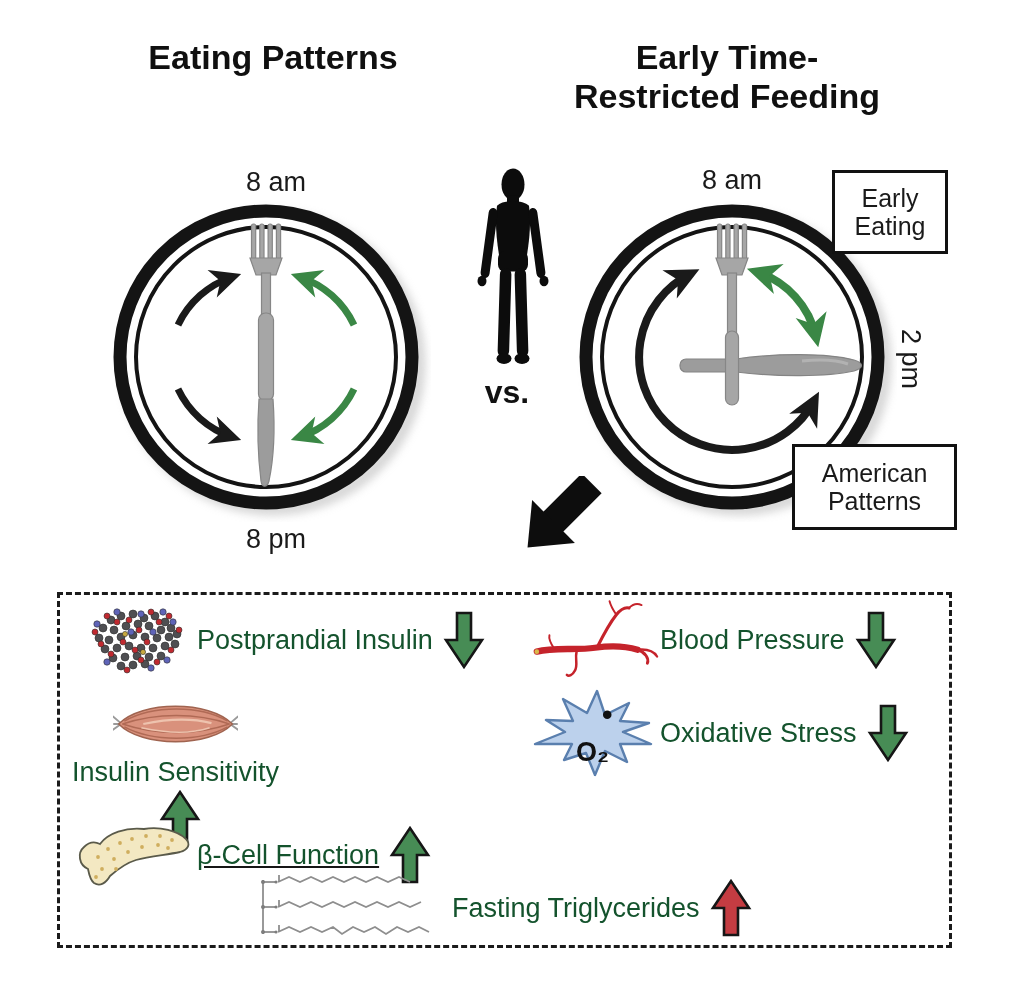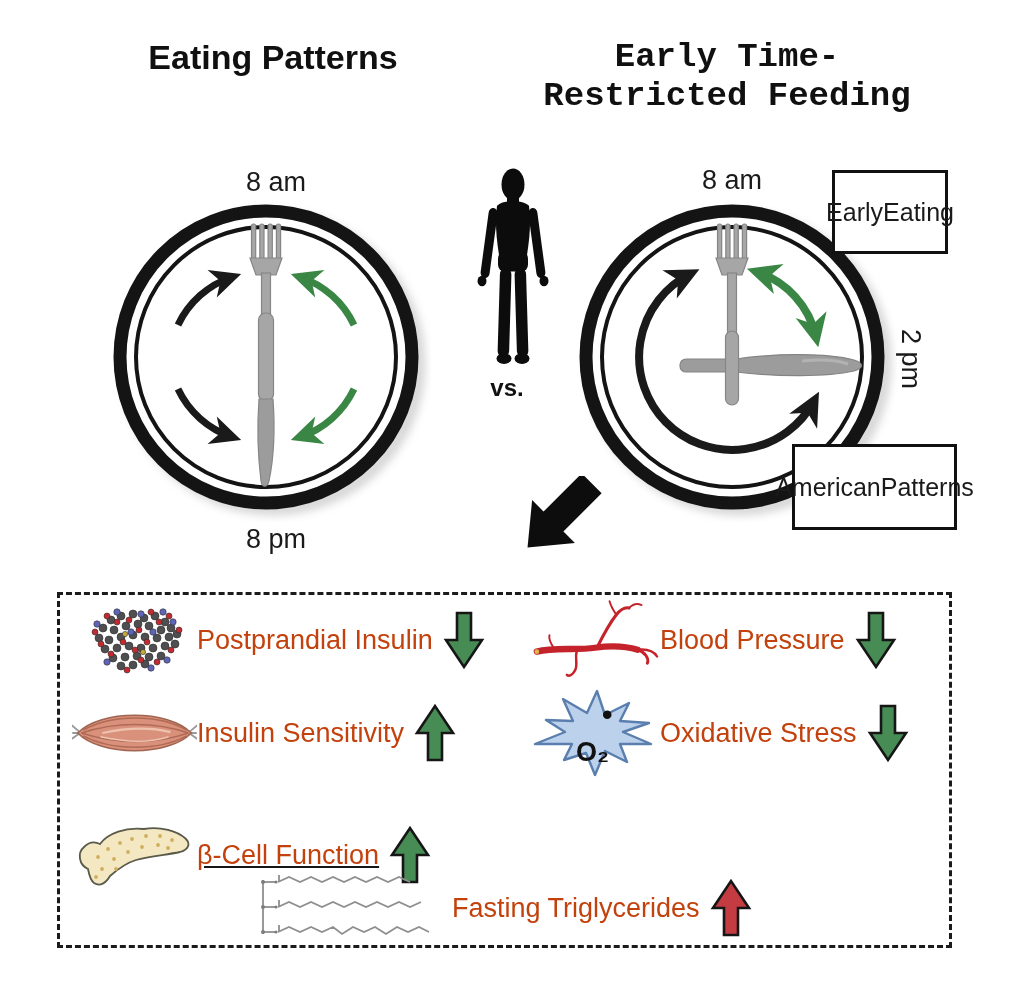--- a/index.html
+++ b/index.html
@@ -6,48 +6,48 @@
   .canvas{position:relative;width:1014px;height:988px;background:#fff;overflow:hidden;
           font-family:"Liberation Sans", sans-serif;color:#161616;}
   .abs{position:absolute;}
   .title{position:absolute;width:390px;text-align:center;font-weight:bold;
          font-size:34px;line-height:39px;color:#101010;}
   .title span{display:block;}
   .clocklabel{position:absolute;transform:translateX(-50%);font-size:27px;color:#1a1a1a;white-space:nowrap;}
   .fastlabel{position:absolute;transform:translateX(-50%);font-size:34px;color:#1a1a1a;white-space:nowrap;}
   .eatlabel{position:absolute;transform:translateX(-50%);font-size:34px;font-weight:bold;color:#2f7c38;white-space:nowrap;}
   .rot90{transform:translate(-50%,-50%) rotate(90deg);}
-  .callout{position:absolute;background:#fff;border:3px solid #111;display:flex;flex-direction:row;
+  .callout{position:absolute;background:#fff;border:3px solid #111;display:flex;flex-direction:column;
            align-items:center;justify-content:center;font-size:25px;line-height:28px;color:#1a1a1a;z-index:4;text-align:center;}
   .callout span{display:block;}
-  .vs{position:absolute;transform:translateX(-50%);font-size:24px;font-weight:bold;color:#111;}
+  .vs{position:absolute;transform:translateX(-50%);font-size:32px;font-weight:bold;color:#111;}
   .outbox{position:absolute;left:57px;top:592px;width:889px;height:350px;border:3px dashed #1b1b1b;}
   .row{position:absolute;display:flex;align-items:center;height:84px;}
   .iconwrap{flex:0 0 auto;display:flex;align-items:center;justify-content:center;overflow:visible;}
-  .olabel{font-size:27px;color:#c2410c;white-space:nowrap;}
+  .olabel{font-size:27px;color:#14532d;white-space:nowrap;}
   .trend{margin-left:9px;flex:0 0 auto;}
   .trend polygon{stroke:#161616;stroke-width:2.6;stroke-linejoin:miter;}
   .arr-g polygon{fill:#478c55;}
   .arr-r polygon{fill:#c43c42;}
   .arcK{stroke:#1a1a1a;stroke-width:7;fill:none;}
   .arcG{stroke:#3a8745;stroke-width:7;fill:none;}
   .arcK2{stroke:#1a1a1a;stroke-width:8;fill:none;}
   .arcG2{stroke:#3a8745;stroke-width:8;fill:none;}
   .o2main{position:absolute;font-size:27px;font-weight:bold;color:#111;z-index:3;}
   .o2dot{position:absolute;font-size:30px;font-weight:bold;color:#111;z-index:3;line-height:10px;}
 </style>
 </head>
 <body>
 
 <div class="canvas">
 
   <div class="title" style="left:78px;top:38px;">
     <span>Eating Patterns</span>
   </div>
-  <div class="title" style="left:532px;top:38px;font-family:Liberation Mono, monospace;">
+  <div class="title" style="left:532px;top:38px;">
     <span>Early Time-</span>
     <span>Restricted Feeding</span>
   </div>
 
   <svg class="abs" style="left:101px;top:192px;z-index:1;" width="330" height="330" viewBox="-165 -165 330 330">
     <defs>
       <filter id="blurL" x="-30%" y="-30%" width="160%" height="160%">
           <feGaussianBlur stdDeviation="4"></feGaussianBlur>
         </filter>
       <marker id="ahkL" markerWidth="4.6" markerHeight="4.6" viewBox="0 0 10 10" refX="7" refY="5" orient="auto-start-reverse">
@@ -240,21 +240,21 @@
             </g>
         </g>
       </svg>
     </div>
     <span class="olabel">Postprandial Insulin</span>
     <svg class="trend arr-g" width="44" height="62" viewBox="0 0 44 62">
       <polygon points="15,4 29,4 29,31 40,31 22,58 4,31 15,31"></polygon>
     </svg>
   </div>
 
-  <div class="row" style="left:72px;top:691px;">
+  <div class="row" style="left:72px;top:691px;flex-direction:column;">
     <div class="iconwrap" style="width:125px;">
       <svg width="126" height="66" viewBox="0 0 132 66">
         <g stroke="#9a9a9a" stroke-width="2" stroke-linecap="round">
           <line x1="7" y1="31" x2="0" y2="25"></line>
             <line x1="7" y1="34" x2="0" y2="39"></line>
             <line x1="8" y1="33" x2="1" y2="33"></line>
           <line x1="125" y1="31" x2="132" y2="25"></line>
             <line x1="125" y1="34" x2="132" y2="39"></line>
             <line x1="124" y1="33" x2="131" y2="33"></line>
         </g>

